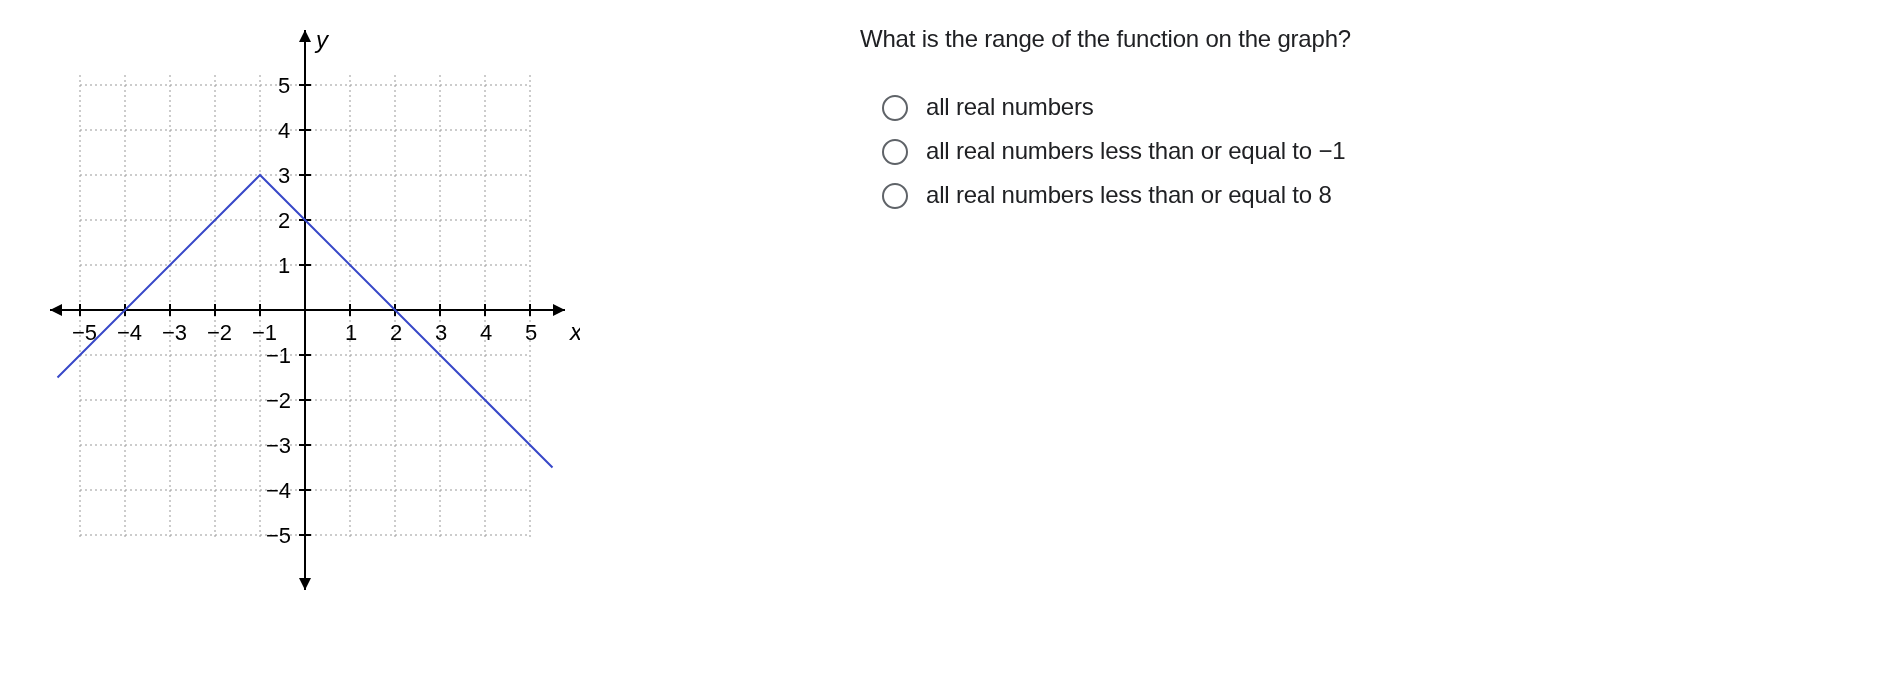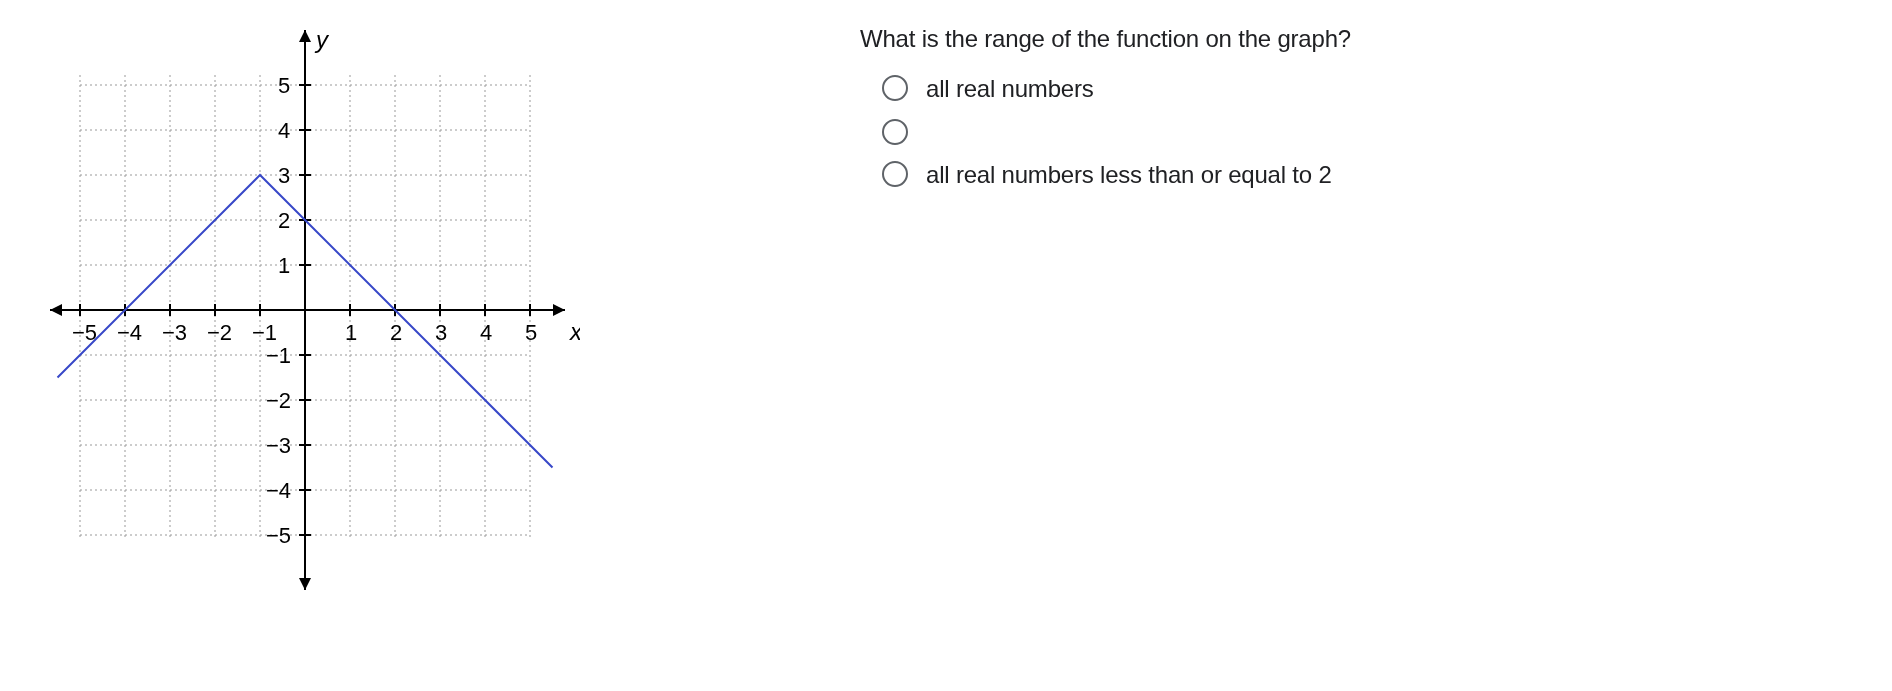--- a/index.html
+++ b/index.html
@@ -24,32 +24,32 @@
     .graph-svg {
       width: 100%;
       height: 100%;
     }
     .question-container {
       padding-top: 5px;
     }
     .question-text {
       font-size: 24px;
       color: #202124;
-      margin-bottom: 22px;
+      margin-bottom: 40px;
       letter-spacing: -0.2px;
     }
     .options {
       display: flex;
       flex-direction: column;
       gap: 16px;
       padding-left: 22px;
     }
     .option {
       display: flex;
-      align-items: flex-start;
+      align-items: flex-end;
       gap: 18px;
       cursor: pointer;
     }
     .radio {
       width: 26px;
       height: 26px;
       border: 2.5px solid #5f6368;
       border-radius: 50%;
       flex-shrink: 0;
       background: white;
@@ -162,19 +162,20 @@
 
 <div class="question-container">
   <div class="question-text">What is the range of the function on the graph?</div>
   <div class="options">
     <div class="option">
       <div class="radio"></div>
       <span class="option-label">all real numbers</span>
     </div>
     <div class="option">
       <div class="radio"></div>
+      <span class="option-label">all real numbers less than or equal to −1</span>
     </div>
     <div class="option">
       <div class="radio"></div>
-      <span class="option-label">all real numbers less than or equal to 2</span>
+      <span class="option-label">all real numbers less than or equal to 8</span>
     </div>
   </div>
 </div>
 
 </body></html>

